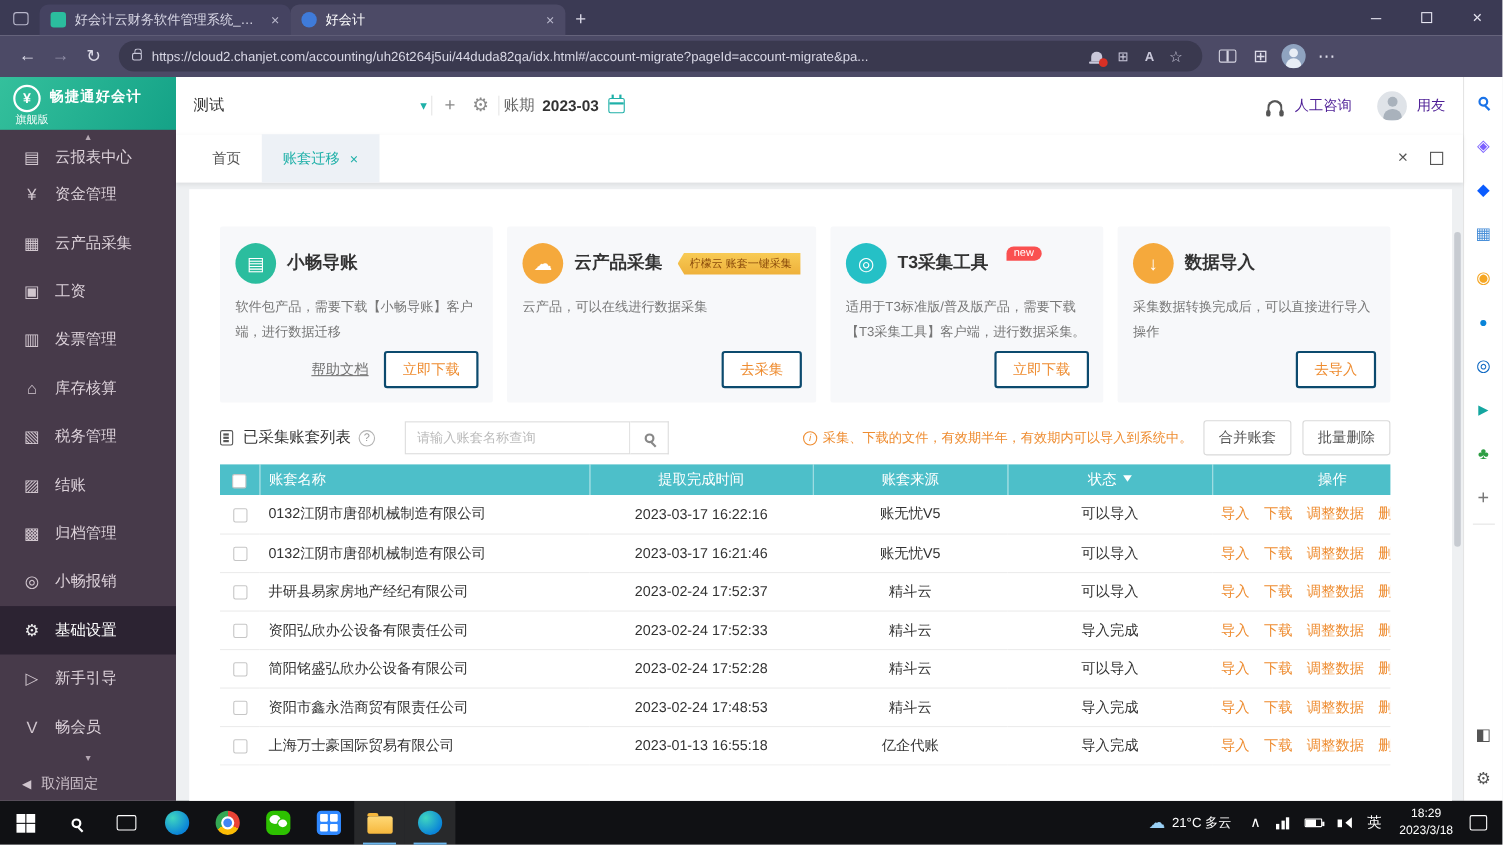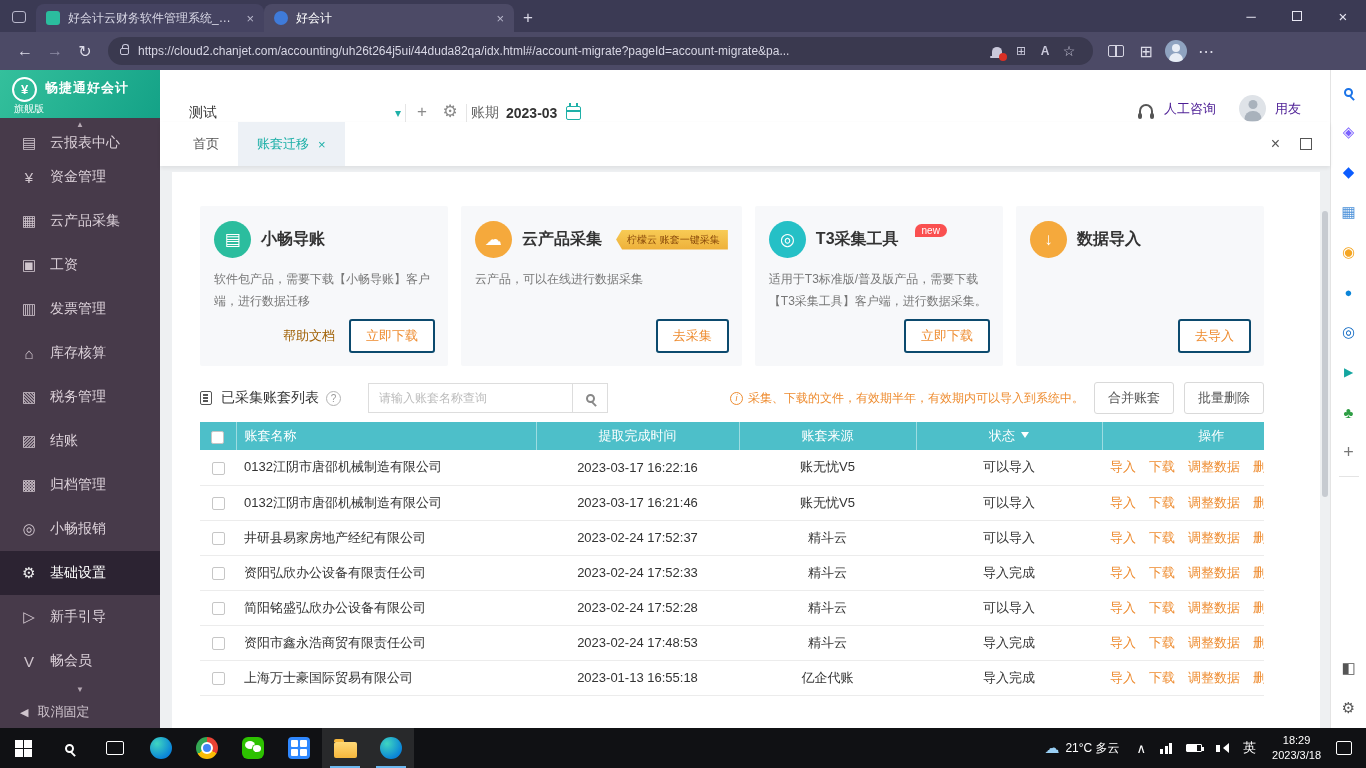--- a/index.html
+++ b/index.html
@@ -51,21 +51,21 @@
 .scrl{height:13px;display:flex;align-items:center;justify-content:center;font-size:8px;color:#b5a8b3;flex:none}
 .m-item{height:44px;display:flex;align-items:center;padding-left:20px;gap:12px;font-size:14px;cursor:pointer;flex:none}
 .m-item .ic{width:18px;text-align:center;font-size:15px;opacity:.92}
 .m-item.clip{height:24px;overflow:hidden;align-items:flex-end;padding-bottom:3px}
 .m-item.active{background:#2c2332;color:#fff}
 .unpin{margin-top:auto;height:32px;display:flex;align-items:center;gap:9px;padding-left:20px;font-size:13px;color:#cfc4cd;flex:none}
 .unpin .ic{font-size:11px}
 
 
 .app{flex:1;display:flex;flex-direction:column;min-width:0;background:#eef0f2}
-.app-header{height:52px;background:#fff;display:flex;align-items:flex-end;padding:0 29px;gap:4px;flex:none}
+.app-header{height:52px;background:#fff;display:flex;align-items:center;padding:0 16px;gap:4px;flex:none}
 .company{width:212px;display:flex;justify-content:space-between;align-items:center;font-size:14px;color:#333;cursor:pointer}
 .company .chev{color:#1fb0a8;font-size:12px}
 .vdiv{width:1px;height:18px;background:#e5e5e5}
 .hbtn{color:#8a8a8a;font-size:17px;width:24px;text-align:center}
 .period{display:flex;align-items:center;gap:7px;font-size:14px}
 .period .lbl{color:#666}
 .period .val{color:#333;font-weight:bold}
 .cal{width:15px;height:14px;border:1.5px solid #1fb0a8;border-radius:2px;position:relative;margin-left:2px}
 .cal::before{content:'';position:absolute;top:-4px;left:2px;width:2px;height:3.5px;background:#1fb0a8;box-shadow:7px 0 #1fb0a8}
 .cal::after{content:'';position:absolute;top:3px;left:0;right:0;height:1.5px;background:#1fb0a8}
@@ -97,21 +97,21 @@
 .cards{display:flex;gap:13px;margin-top:16px}
 .card{flex:1;background:#f7f8fa;height:160px;padding:15px 14px;position:relative;border-radius:2px}
 .card-head{display:flex;align-items:center;gap:10px}
 .card-ic{width:37px;height:37px;border-radius:50%;color:#fff;font-size:17px;display:flex;align-items:center;justify-content:center;flex:none}
 .ic-teal{background:#2bbd9e}.ic-orange{background:#f5a93c}.ic-cyan{background:#25c0c6}
 .card-title{font-size:16px;font-weight:bold;color:#333;white-space:nowrap}
 .badge-gold{background:linear-gradient(#f8cb55,#eeb03a);color:#8a4a0b;font-size:10px;padding:3px 8px 3px 11px;clip-path:polygon(6px 0,100% 0,100% 100%,6px 100%,0 50%);white-space:nowrap;margin-left:4px}
 .badge-new{background:#fa5050;color:#fff;font-size:10px;padding:1px 7px;border-radius:8px 8px 8px 0;margin-left:6px;transform:translateY(-9px);display:inline-block}
 .card-desc{margin-top:11px;font-size:12px;color:#777;line-height:1.8}
 .card-foot{position:absolute;right:13px;bottom:13px;display:flex;align-items:center;gap:14px}
-.link-orange{color:#a16207;font-size:13px;cursor:pointer}
+.link-orange{color:#737373;font-size:13px;text-decoration:underline;cursor:pointer}
 .btn-orange{border:2px solid #0c4a6e;color:#ee8c30;background:#fff;font-size:13px;padding:6px 15px;border-radius:3px;cursor:pointer;white-space:nowrap}
 
 
 .toolbar{display:flex;align-items:center;margin-top:16px;height:32px}
 .copydoc{width:12px;height:14px;border:1.5px solid #555;border-radius:2px;position:relative;background:#fff}
 .copydoc::before{content:'';position:absolute;top:2px;left:2px;width:5px;height:1.5px;background:#555;box-shadow:0 3px 0 #555,0 6px 0 #555}
 .tb-title{font-size:14px;font-weight:normal;color:#333;margin:0 7px 0 9px}
 .qmark{width:15px;height:15px;border:1px solid #b3b3b3;border-radius:50%;color:#999;font-size:10px;display:flex;align-items:center;justify-content:center}
 .search{display:flex;margin-left:27px}
 .search input{width:205px;height:30px;border:1px solid #ddd;padding:0 10px;font-size:12px;outline:none;color:#333;font-family:inherit}
@@ -370,20 +370,21 @@
               <div class="card-desc">适用于T3标准版/普及版产品，需要下载【T3采集工具】客户端，进行数据采集。</div>
               <div class="card-foot">
                 <button class="btn-orange">立即下载</button>
               </div>
             </div>
             <div class="card">
               <div class="card-head">
                 <span class="card-ic ic-orange">↓</span>
                 <span class="card-title">数据导入</span>
               </div>
+              <div class="card-desc">采集数据转换完成后，可以直接进行导入操作</div>
               <div class="card-foot">
                 <button class="btn-orange">去导入</button>
               </div>
             </div>
           </div>
 
           <div class="toolbar">
             <span class="copydoc"></span>
             <span class="tb-title">已采集账套列表</span>
             <span class="qmark">?</span>

